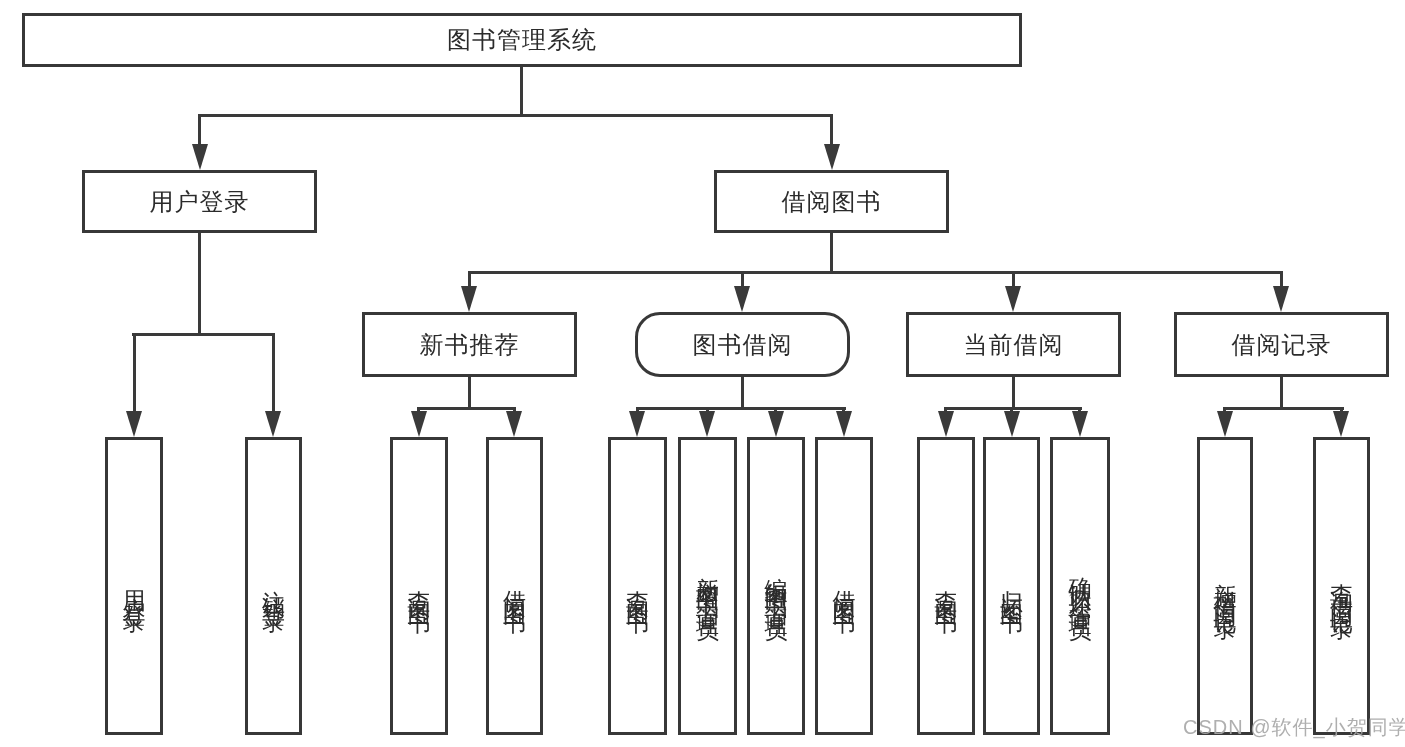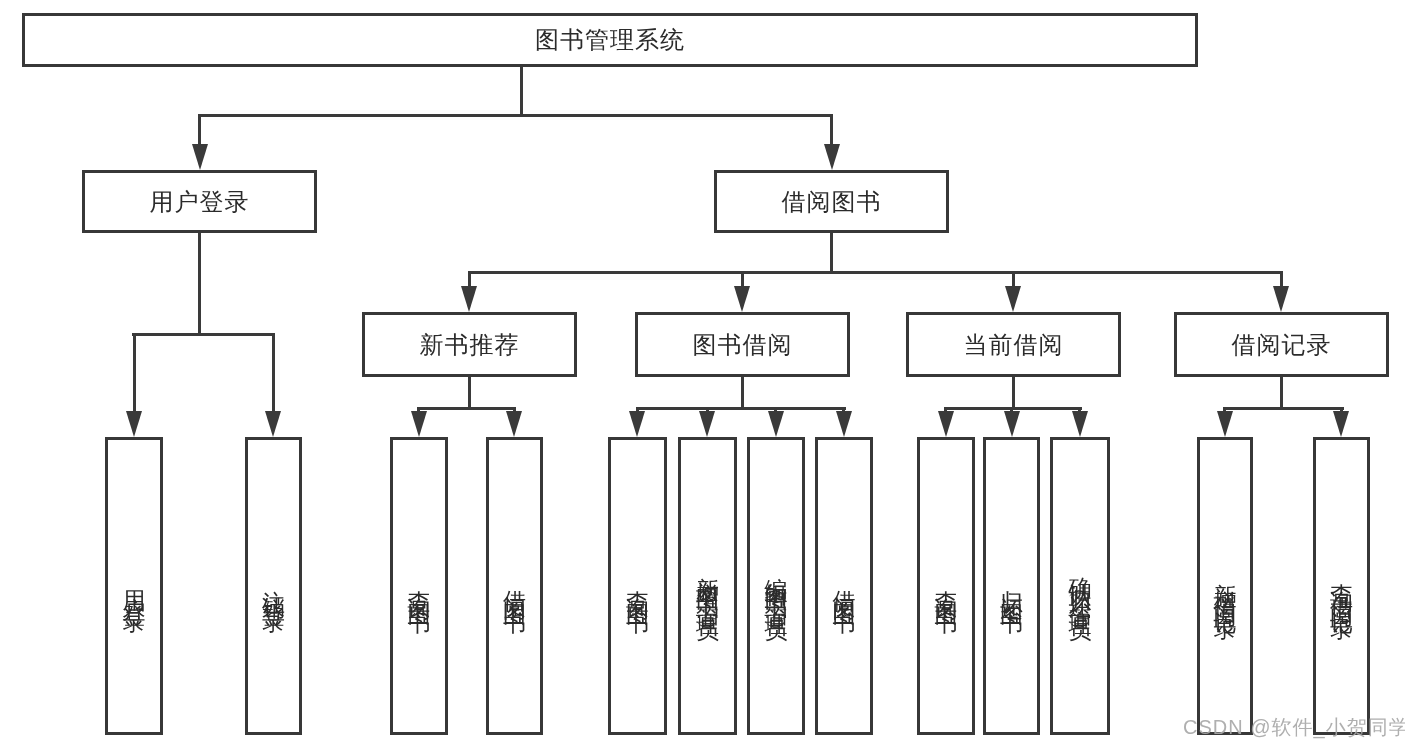--- a/index.html
+++ b/index.html
@@ -98,27 +98,27 @@
   <div class="vl" style="left:1078px;top:407px;height:10px;"></div>
   <div class="ar" style="left:1072px;top:411px;"></div>
 
   <div class="vl" style="left:1280px;top:377px;height:33px;"></div>
   <div class="hl" style="left:1223px;top:407px;width:121px;"></div>
   <div class="vl" style="left:1223px;top:407px;height:10px;"></div>
   <div class="ar" style="left:1217px;top:411px;"></div>
   <div class="vl" style="left:1340px;top:407px;height:10px;"></div>
   <div class="ar" style="left:1333px;top:411px;"></div>
 
-  <div class="hbox" style="left:22px;top:13px;width:1176px;height:54px;">图书管理系统</div>
+  <div class="hbox" style="left:22px;top:13px;width:1000px;height:54px;">图书管理系统</div>
 
   <div class="hbox" style="left:82px;top:170px;width:235px;height:63px;">用户登录</div>
   <div class="hbox" style="left:714px;top:170px;width:235px;height:63px;">借阅图书</div>
 
   <div class="hbox" style="left:362px;top:312px;width:215px;height:65px;">新书推荐</div>
-  <div class="hbox" style="left:635px;top:312px;width:215px;height:65px;">图书借阅</div>
+  <div class="hbox" style="left:635px;top:312px;width:215px;height:65px;border-radius:25px;">图书借阅</div>
   <div class="hbox" style="left:906px;top:312px;width:215px;height:65px;">当前借阅</div>
   <div class="hbox" style="left:1174px;top:312px;width:215px;height:65px;">借阅记录</div>
 
   <div class="vbox" style="left:105px;top:437px;width:58px;height:298px;">用户登录</div>
   <div class="vbox" style="left:245px;top:437px;width:57px;height:298px;">注销登录</div>
 
   <div class="vbox" style="left:390px;top:437px;width:58px;height:298px;">查询图书</div>
   <div class="vbox" style="left:486px;top:437px;width:57px;height:298px;">借阅图书</div>
 
   <div class="vbox" style="left:608px;top:437px;width:59px;height:298px;">查询图书</div>

